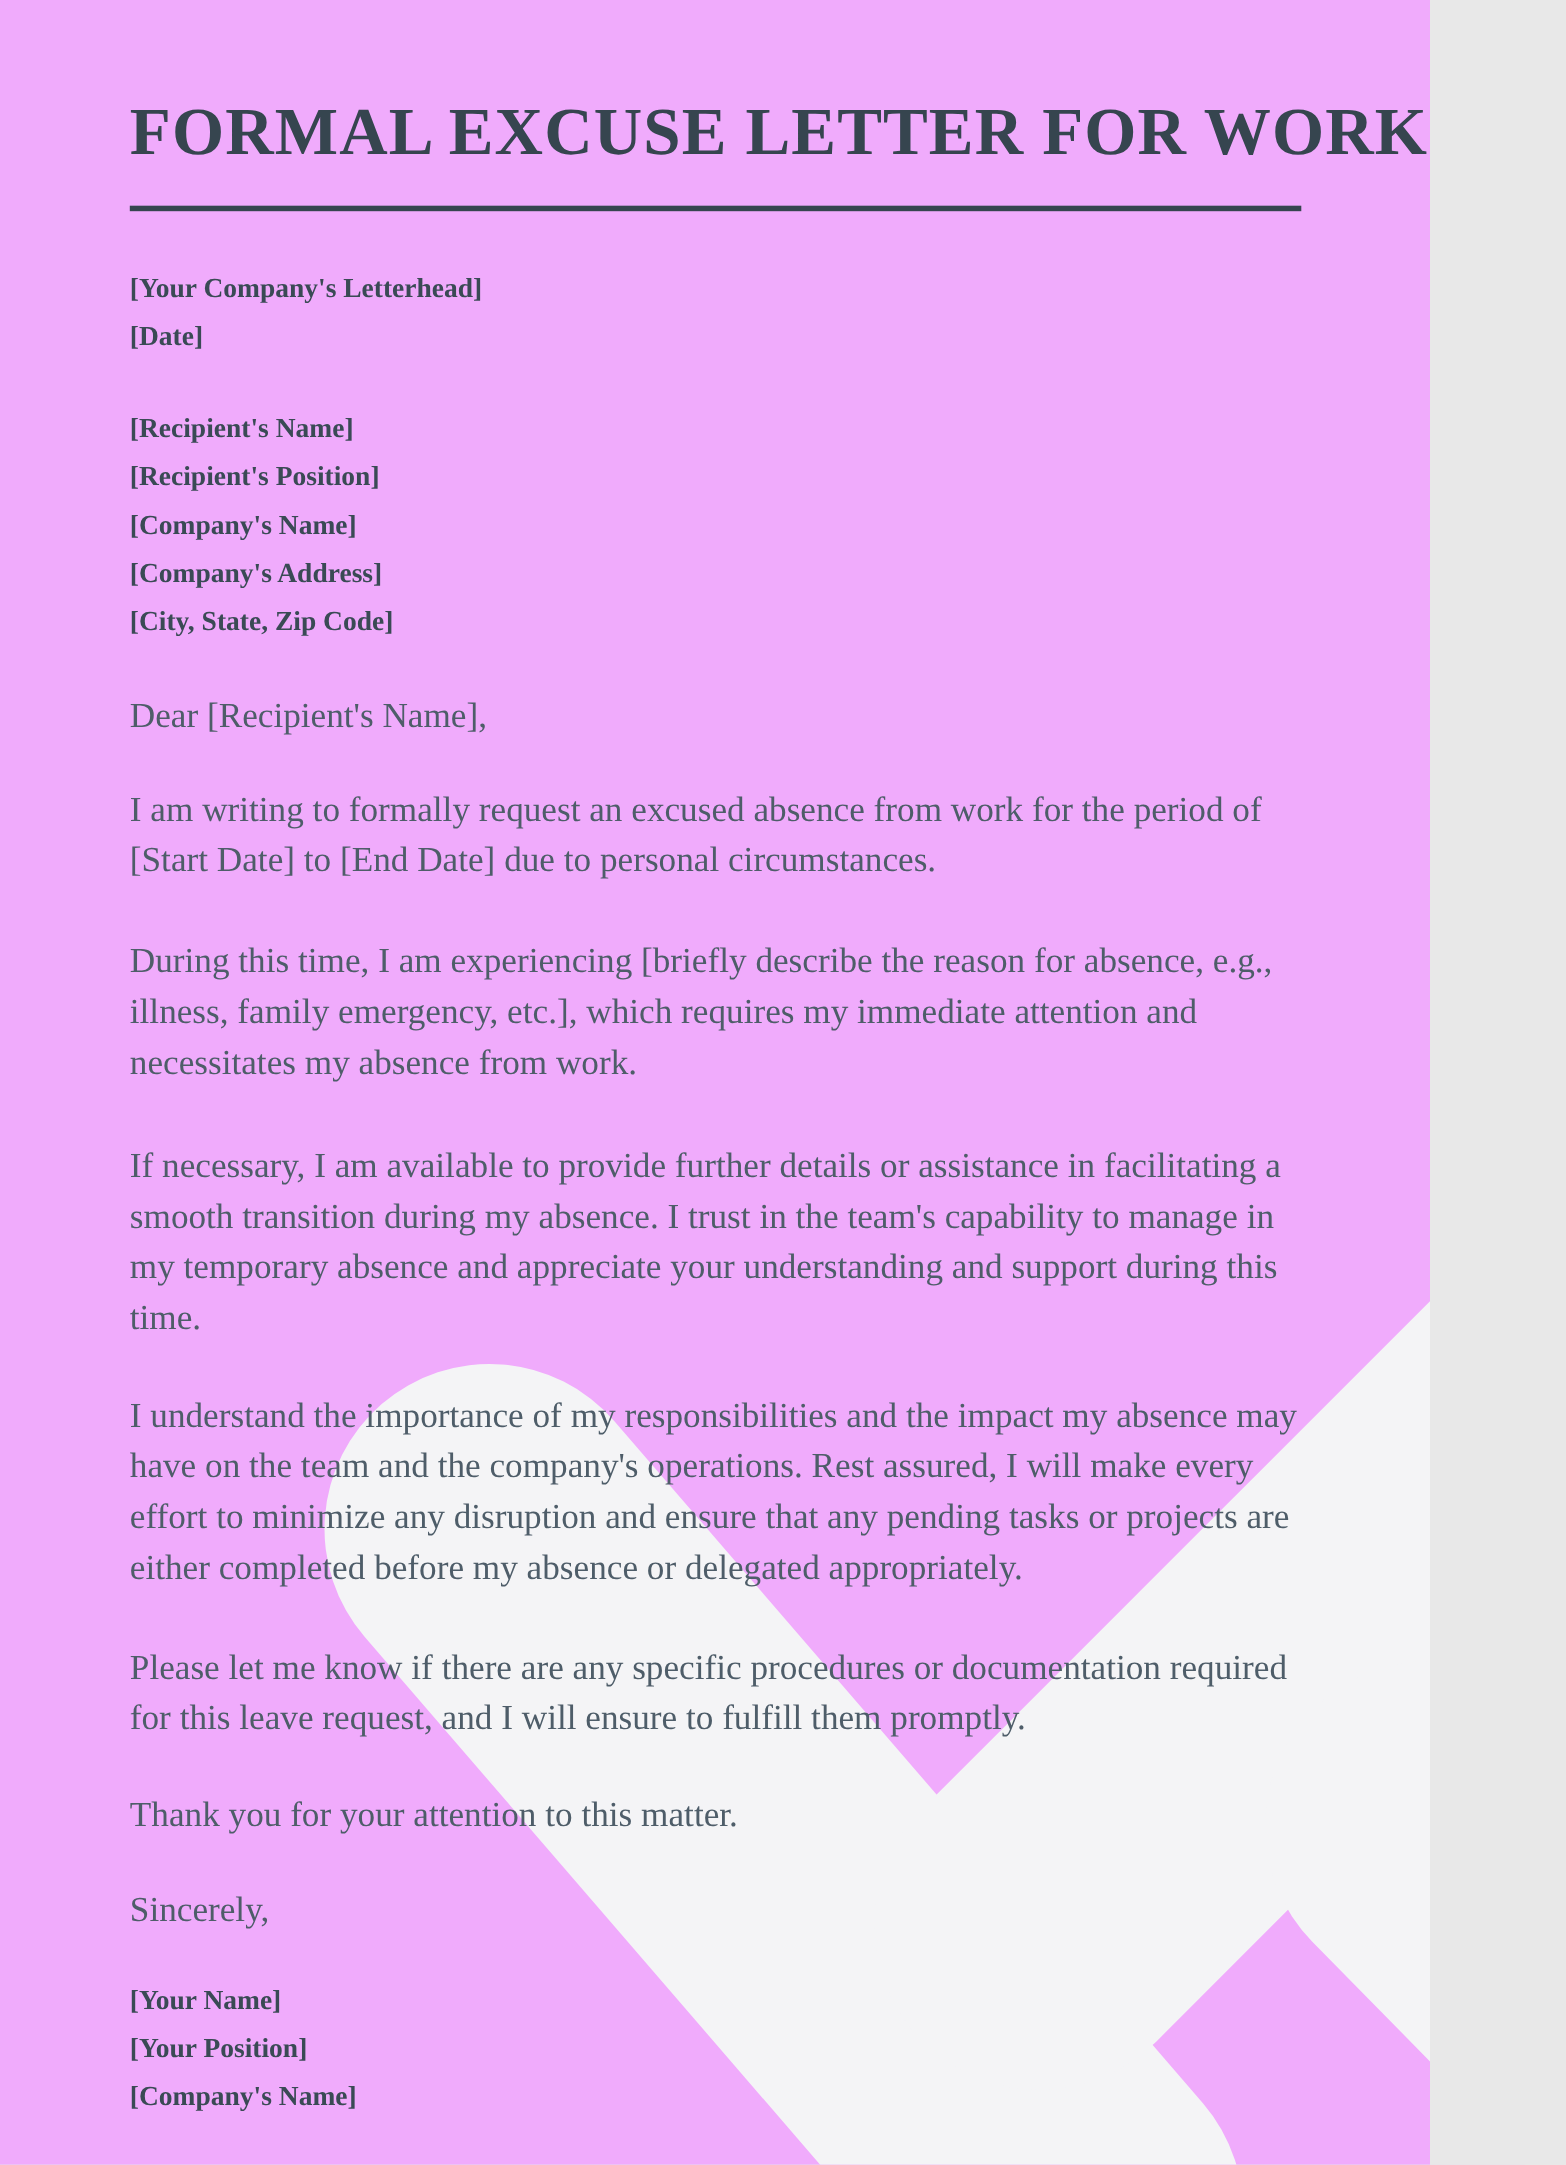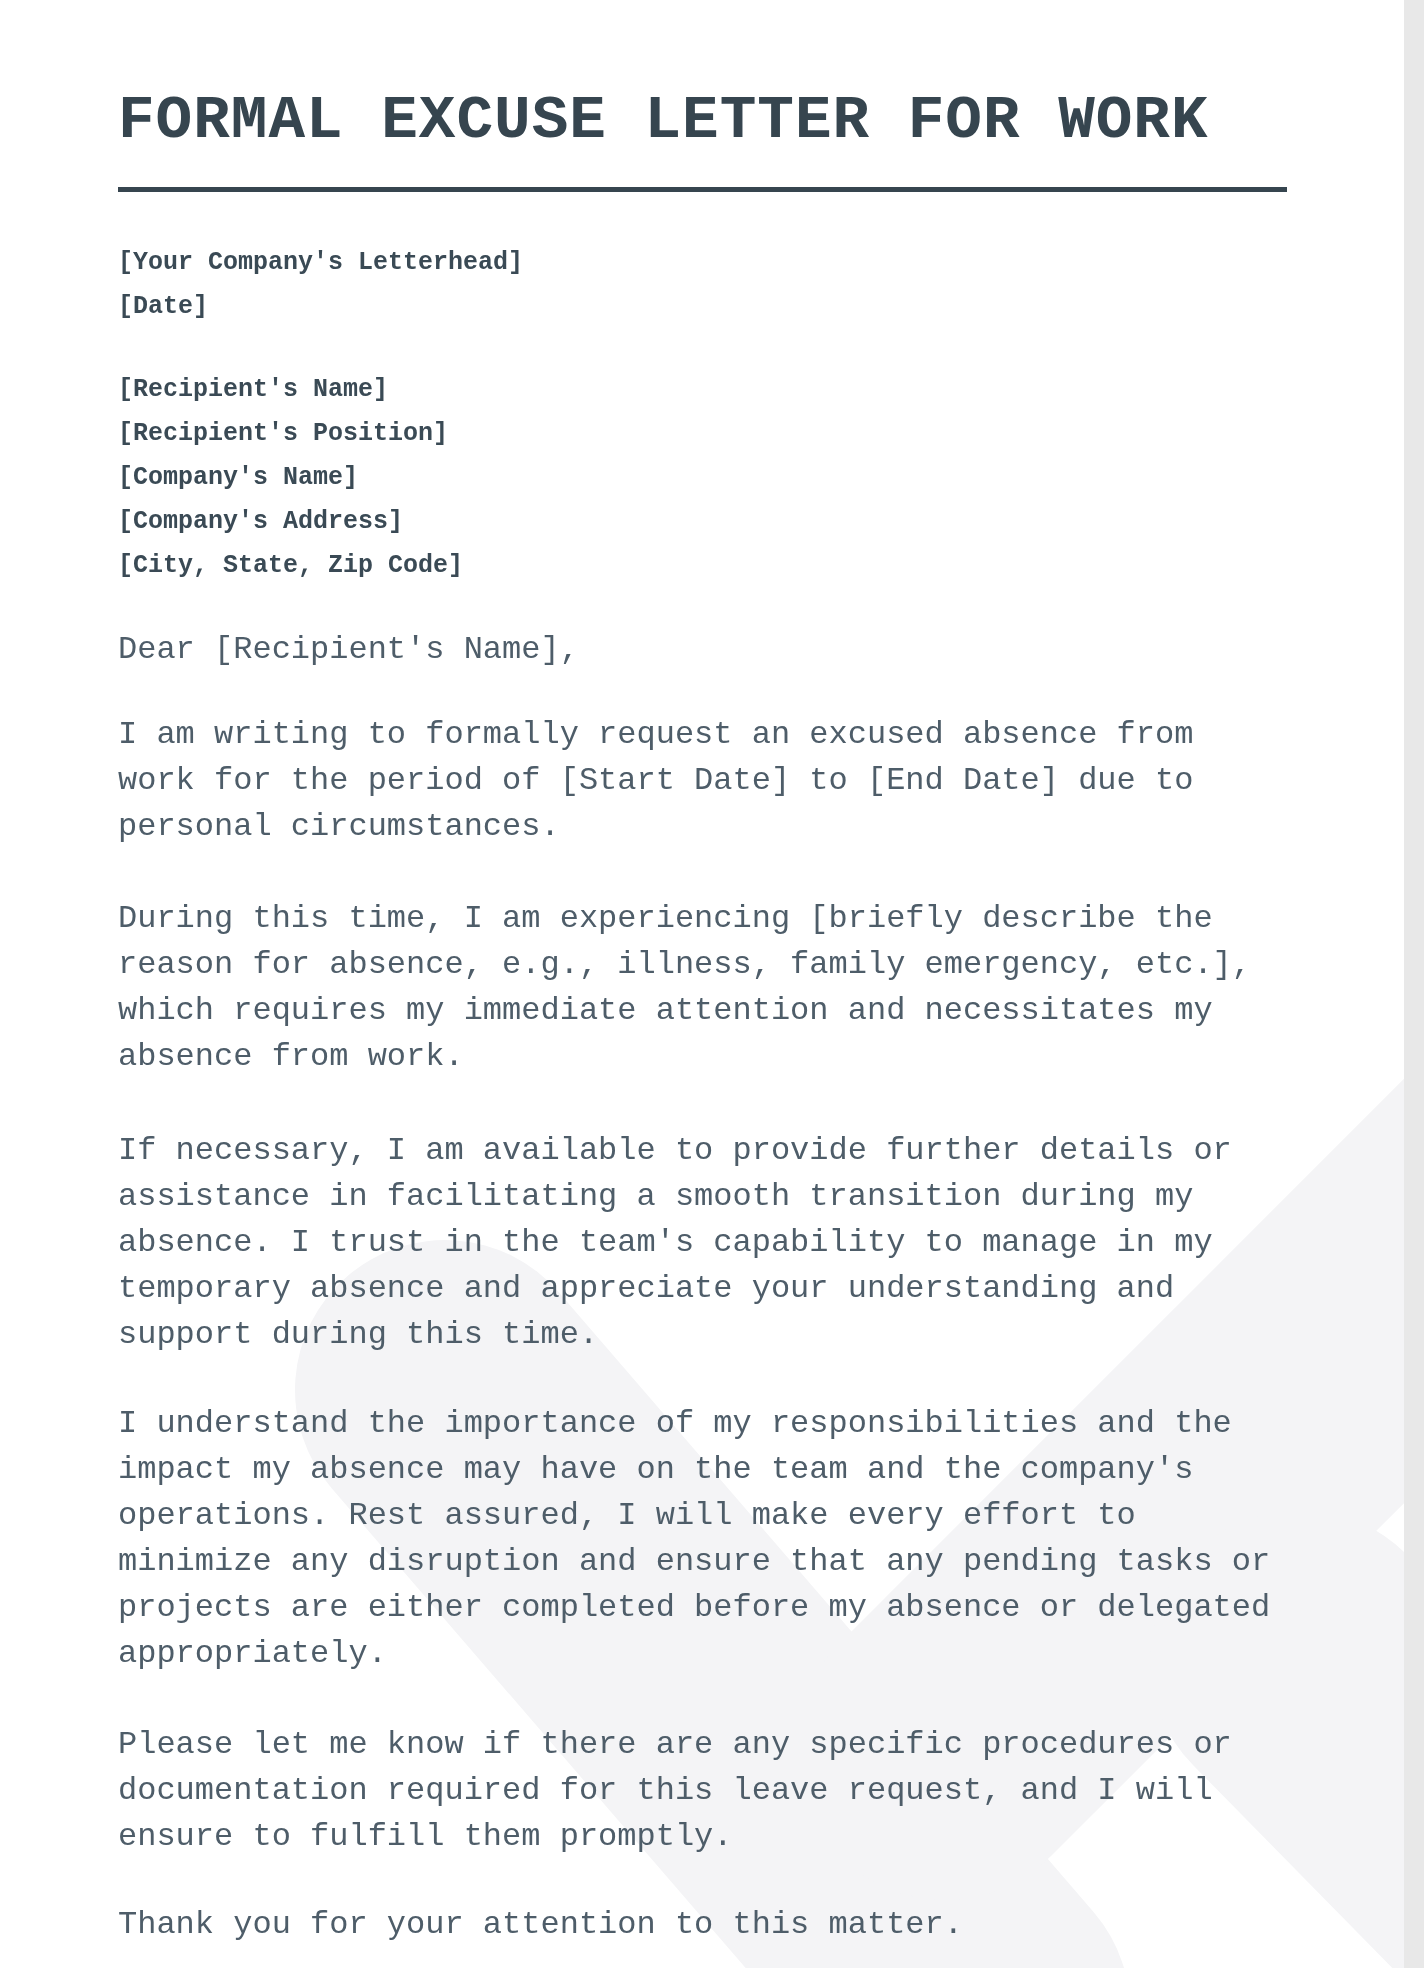--- a/index.html
+++ b/index.html
@@ -2,25 +2,25 @@
 <html><head>
 <meta charset="utf-8">
 <style>
   html, body {
     margin: 0;
     padding: 0;
     background: #e8e8e8;
   }
   .page {
     position: relative;
-    width: 1404px;
+    width: 1300px;
     height: 1968px;
-    background: #ffffff;
+    background: #f0abfc;
     overflow: hidden;
-    font-family: Liberation Mono, monospace;
+    font-family: Liberation Serif, serif;
   }
   .watermark {
     position: absolute;
     left: 0;
     top: 0;
     width: 1424px;
     height: 1968px;
     pointer-events: none;
   }
   .content {
@@ -111,18 +111,19 @@
 
     <p class="body-text para-3">I understand the importance of my responsibilities and the impact my absence may have on the team and the company's operations. Rest assured, I will make every effort to minimize any disruption and ensure that any pending tasks or projects are either completed before my absence or delegated appropriately.</p>
 
     <p class="body-text para-5">Please let me know if there are any specific procedures or documentation required for this leave request, and I will ensure to fulfill them promptly.</p>
 
     <p class="body-text para-6">Thank you for your attention to this matter.</p>
 
     <p class="body-text closing">Sincerely,</p>
 
     <div class="signature-block">
+      <p class="bold-line">[Your Name]</p>
       <p class="bold-line">[Your Position]</p>
       <p class="bold-line">[Company's Name]</p>
     </div>
 
   </div>
 </div>
 
 </body></html>

